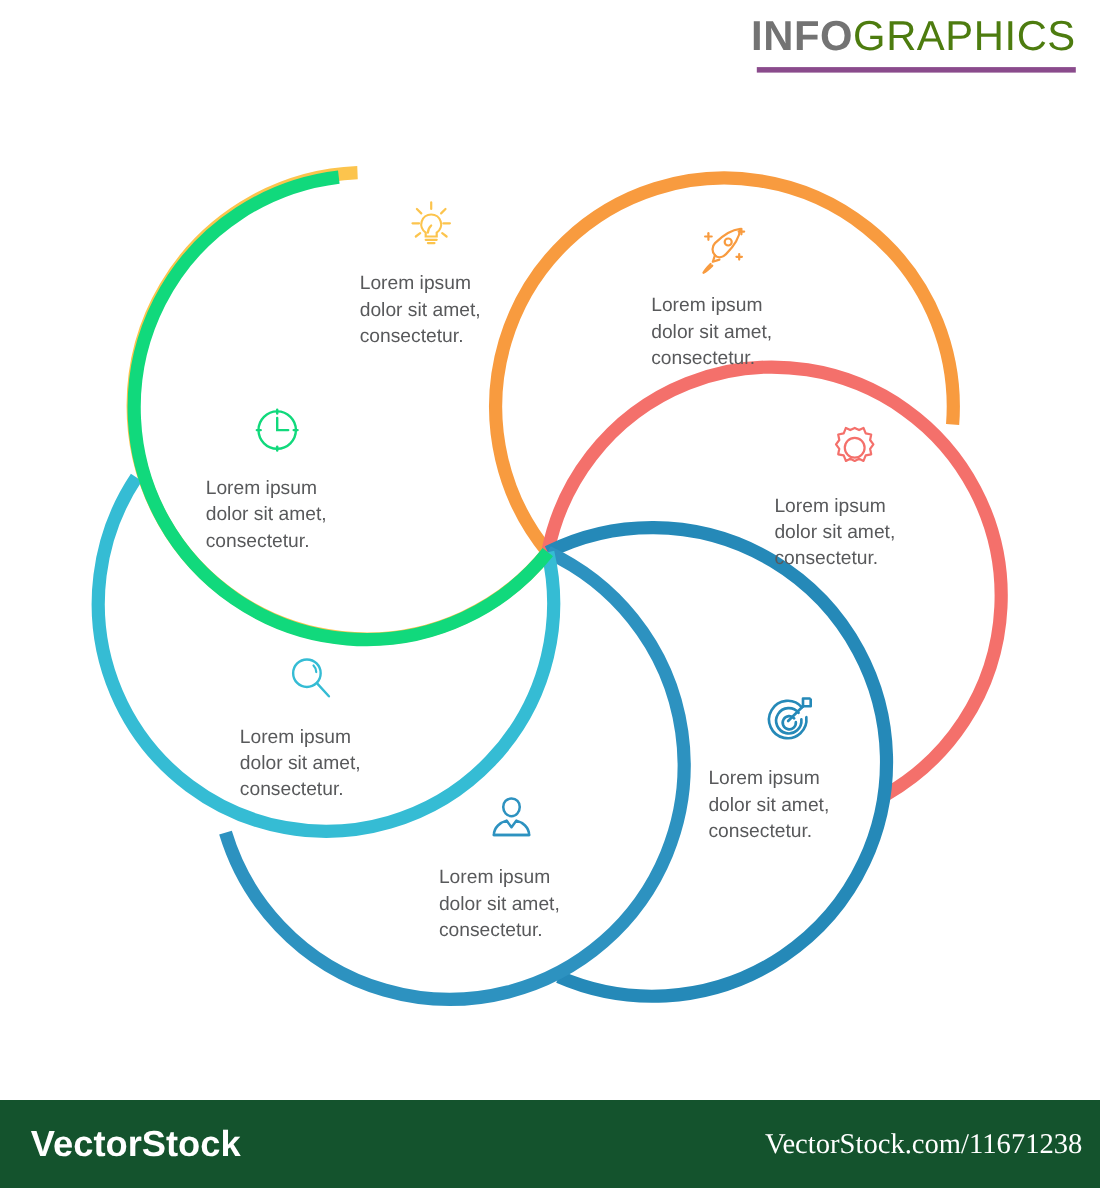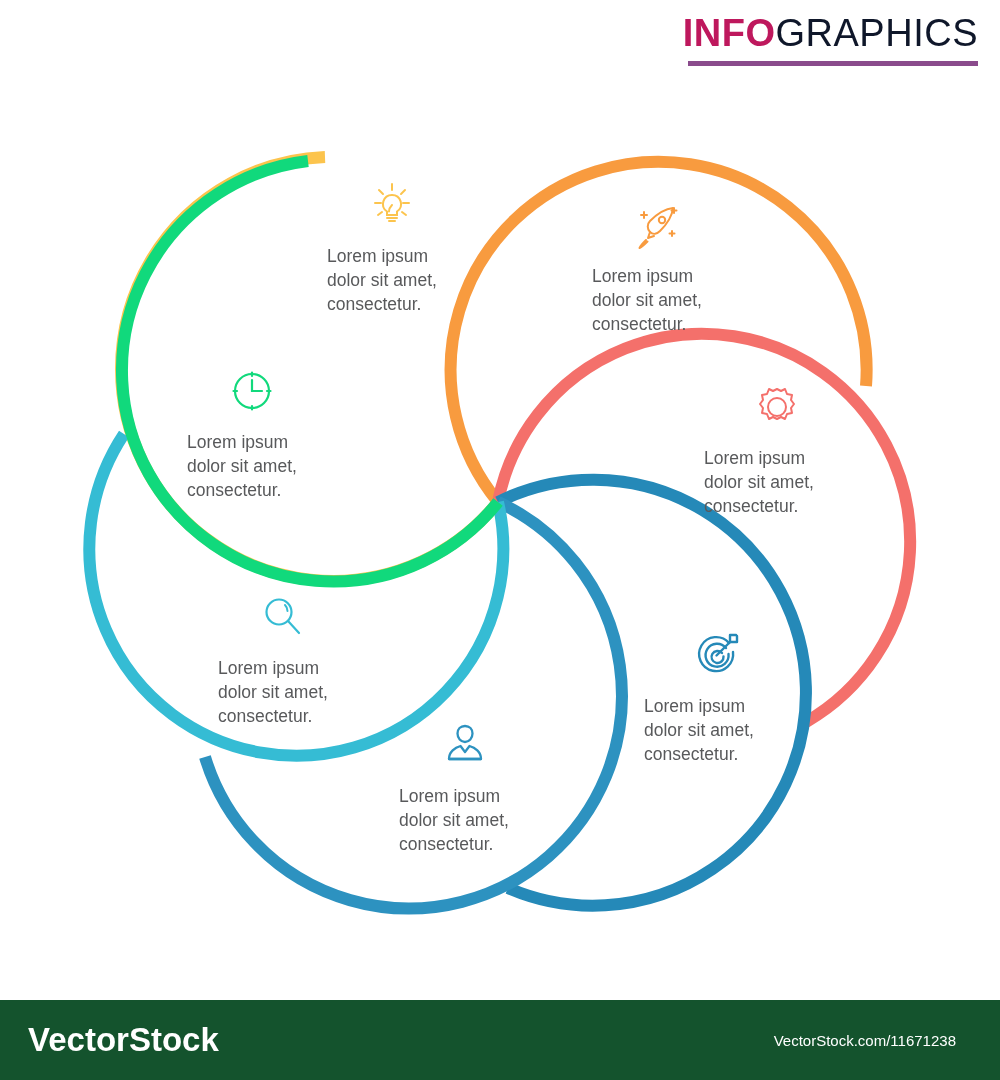--- a/index.html
+++ b/index.html
@@ -30,25 +30,25 @@
     text-align: right;
     line-height: 1;
   }
   .header-title {
     font-size: 38px;
     letter-spacing: 0.5px;
     white-space: nowrap;
   }
   .ht-info {
     font-weight: bold;
-    color: #be185d;
+    color: #737373;
   }
   .ht-graphics {
     font-weight: normal;
-    color: #0f172a;
+    color: #4d7c0f;
   }
   .header-rule {
     margin-top: 9px;
     height: 5px;
     width: 290px;
     margin-left: auto;
     background: #8A4B8C;
   }
 
   
@@ -114,26 +114,26 @@
     left: 28px;
     top: 50%;
     transform: translateY(-50%);
     color: #ffffff;
     font-size: 33px;
     font-weight: bold;
     font-family: "Liberation Sans", sans-serif;
   }
   .footer-url {
     position: absolute;
-    right: 44px;
+    right: 16px;
     top: 50%;
     transform: translateY(-50%);
     color: #ffffff;
-    font-size: 15px;
-    font-family: Liberation Sans, sans-serif;
+    font-size: 26px;
+    font-family: Liberation Serif, serif;
   }
 </style>
 </head>
 <body>
 
 <div id="stage">
 
   <div class="header">
     <div class="header-title"><span class="ht-info">INFO</span><span class="ht-graphics">GRAPHICS</span></div>
     <div class="header-rule"></div>

